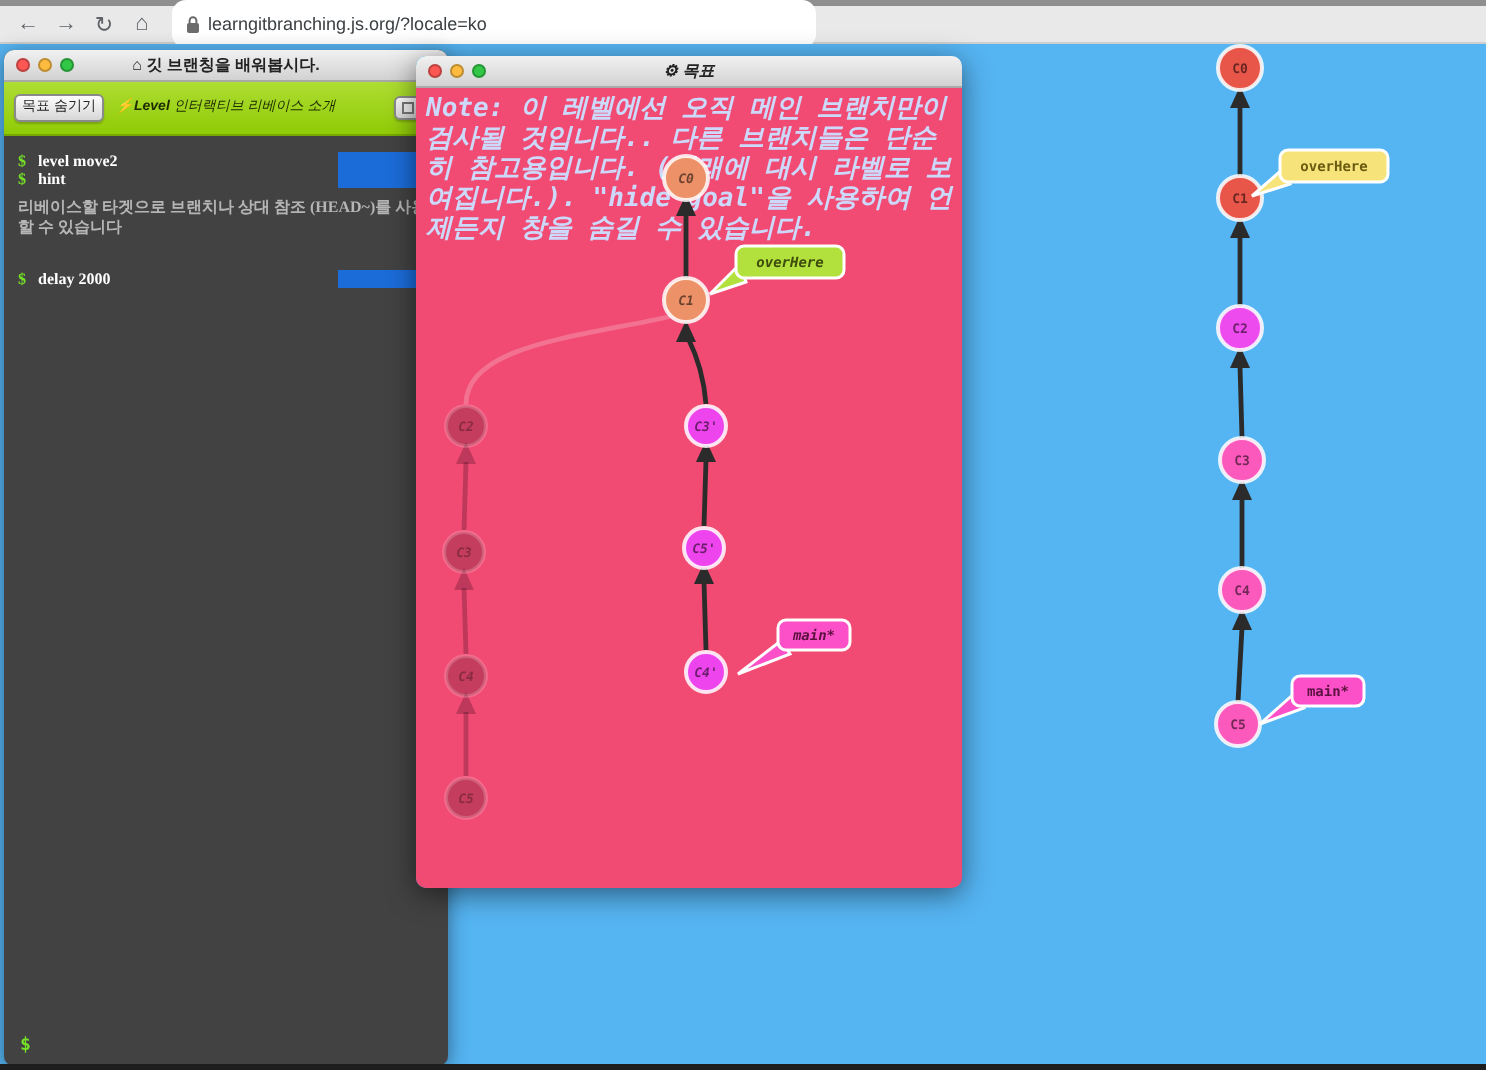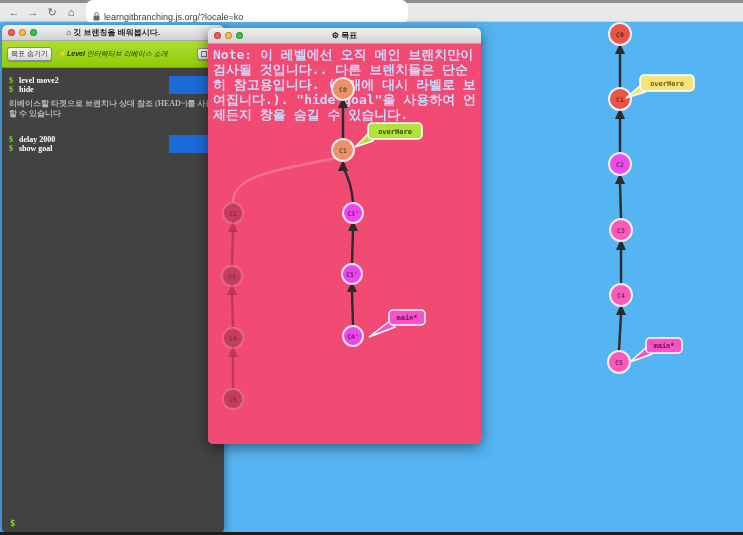--- a/index.html
+++ b/index.html
@@ -5,21 +5,21 @@
   * { margin:0; padding:0; box-sizing:border-box; }
   body { font-family:"Liberation Sans", sans-serif; }
   .screen { position:relative; width:743px; height:535px; overflow:hidden; background:#55b4f2; }
 
   
   .chrome-strip { position:absolute; top:0; left:0; right:0; height:3px; background:#8f8f8f; }
   .toolbar { position:absolute; top:3px; left:0; right:0; height:19px; background:#e9e9e9;
              border-bottom:1px solid #cfcfcf; display:flex; align-items:center; padding:0 6px; }
   .nav-ico { font-size:11px; color:#5f6368; width:16px; text-align:center; margin-right:3px; cursor:default; }
   .omnibox { width:322px; height:14px; background:#ffffff; border-radius:7px; display:flex;
-             align-items:flex-start; padding:12px 7px; margin-left:4px; }
+             align-items:center; padding:12px 7px; margin-left:4px; }
   .omnibox svg { flex:0 0 auto; margin-right:4px; }
   .url-text { font-size:9px; color:#3c4043; white-space:nowrap; }
 
   .page { position:absolute; top:22px; left:0; right:0; bottom:0; background:#55b4f2; }
 
   
   .macbar { height:16px; background:linear-gradient(#f1f1f1,#d2d2d2); border-bottom:1px solid #a9a9a9;
             border-radius:5px 5px 0 0; position:relative; display:flex; align-items:center; justify-content:center; }
   .macbar .win-title { font-size:8px; color:#222; font-weight:bold; }
   .lights { position:absolute; left:6px; top:4px; display:flex; gap:4px; }
@@ -103,33 +103,32 @@
         <span class="level-title"><span>⚡</span><b>Level</b> <span>인터랙티브 리베이스 소개</span></span>
         <span class="btn-small view-toggle">
           <span class="mini-ico"></span>
           <span class="mini-ico dark"></span>
         </span>
       </div>
 
       <div class="term-body">
         <div id="cmd-group-1">
             <div class="cmd-row"><span class="hl" style="background: rgb(27, 108, 217);"></span><span class="prompt" style="color: rgb(118, 226, 39);">$</span><span>level move2</span><span class="chk">✓</span></div>
-            <div class="cmd-row"><span class="hl" style="background: rgb(27, 108, 217);"></span><span class="prompt" style="color: rgb(118, 226, 39);">$</span><span>hide</span><span class="chk">✓</span></div>
+            <div class="cmd-row"><span class="hl" style="background: rgb(27, 108, 217);"></span><span class="prompt" style="color: rgb(118, 226, 39);">$</span><span>hint</span><span class="chk">✓</span></div>
           </div>
         <div class="hint-text">리베이스할 타겟으로 브랜치나 상대 참조 (HEAD~)를 사용할 수 있습니다</div>
         <div id="cmd-group-2">
             <div class="cmd-row"><span class="hl" style="background: rgb(27, 108, 217);"></span><span class="prompt" style="color: rgb(118, 226, 39);">$</span><span>delay 2000</span><span class="chk">✓</span></div>
-            <div class="cmd-row"><span class="hl" style="background: rgb(27, 108, 217);"></span><span class="prompt" style="color: rgb(118, 226, 39);">$</span><span>show goal</span><span class="chk">✓</span></div>
           </div>
       </div>
 
       <span class="bottom-prompt">$</span>
     </div>
 
-    <div class="goal-modal" style="background: #0ea5e9;">
+    <div class="goal-modal" style="background: #0ea5e9; font-style: italic;">
       <div class="macbar">
         <span class="lights">
           <span class="light red"></span>
           <span class="light yellow"></span>
           <span class="light green"></span>
         </span>
         <span class="win-title"><span>⚙</span> <span>목표</span></span>
       </div>
       <div class="goal-body" style="background: rgb(241, 75, 115);">
         <div class="goal-note">Note: 이 레벨에선 오직 메인 브랜치만이 검사될 것입니다.. 다른 브랜치들은 단순히 참고용입니다. (아래에 대시 라벨로 보여집니다.). "hide goal"을 사용하여 언제든지 창을 숨길 수 있습니다.</div>

